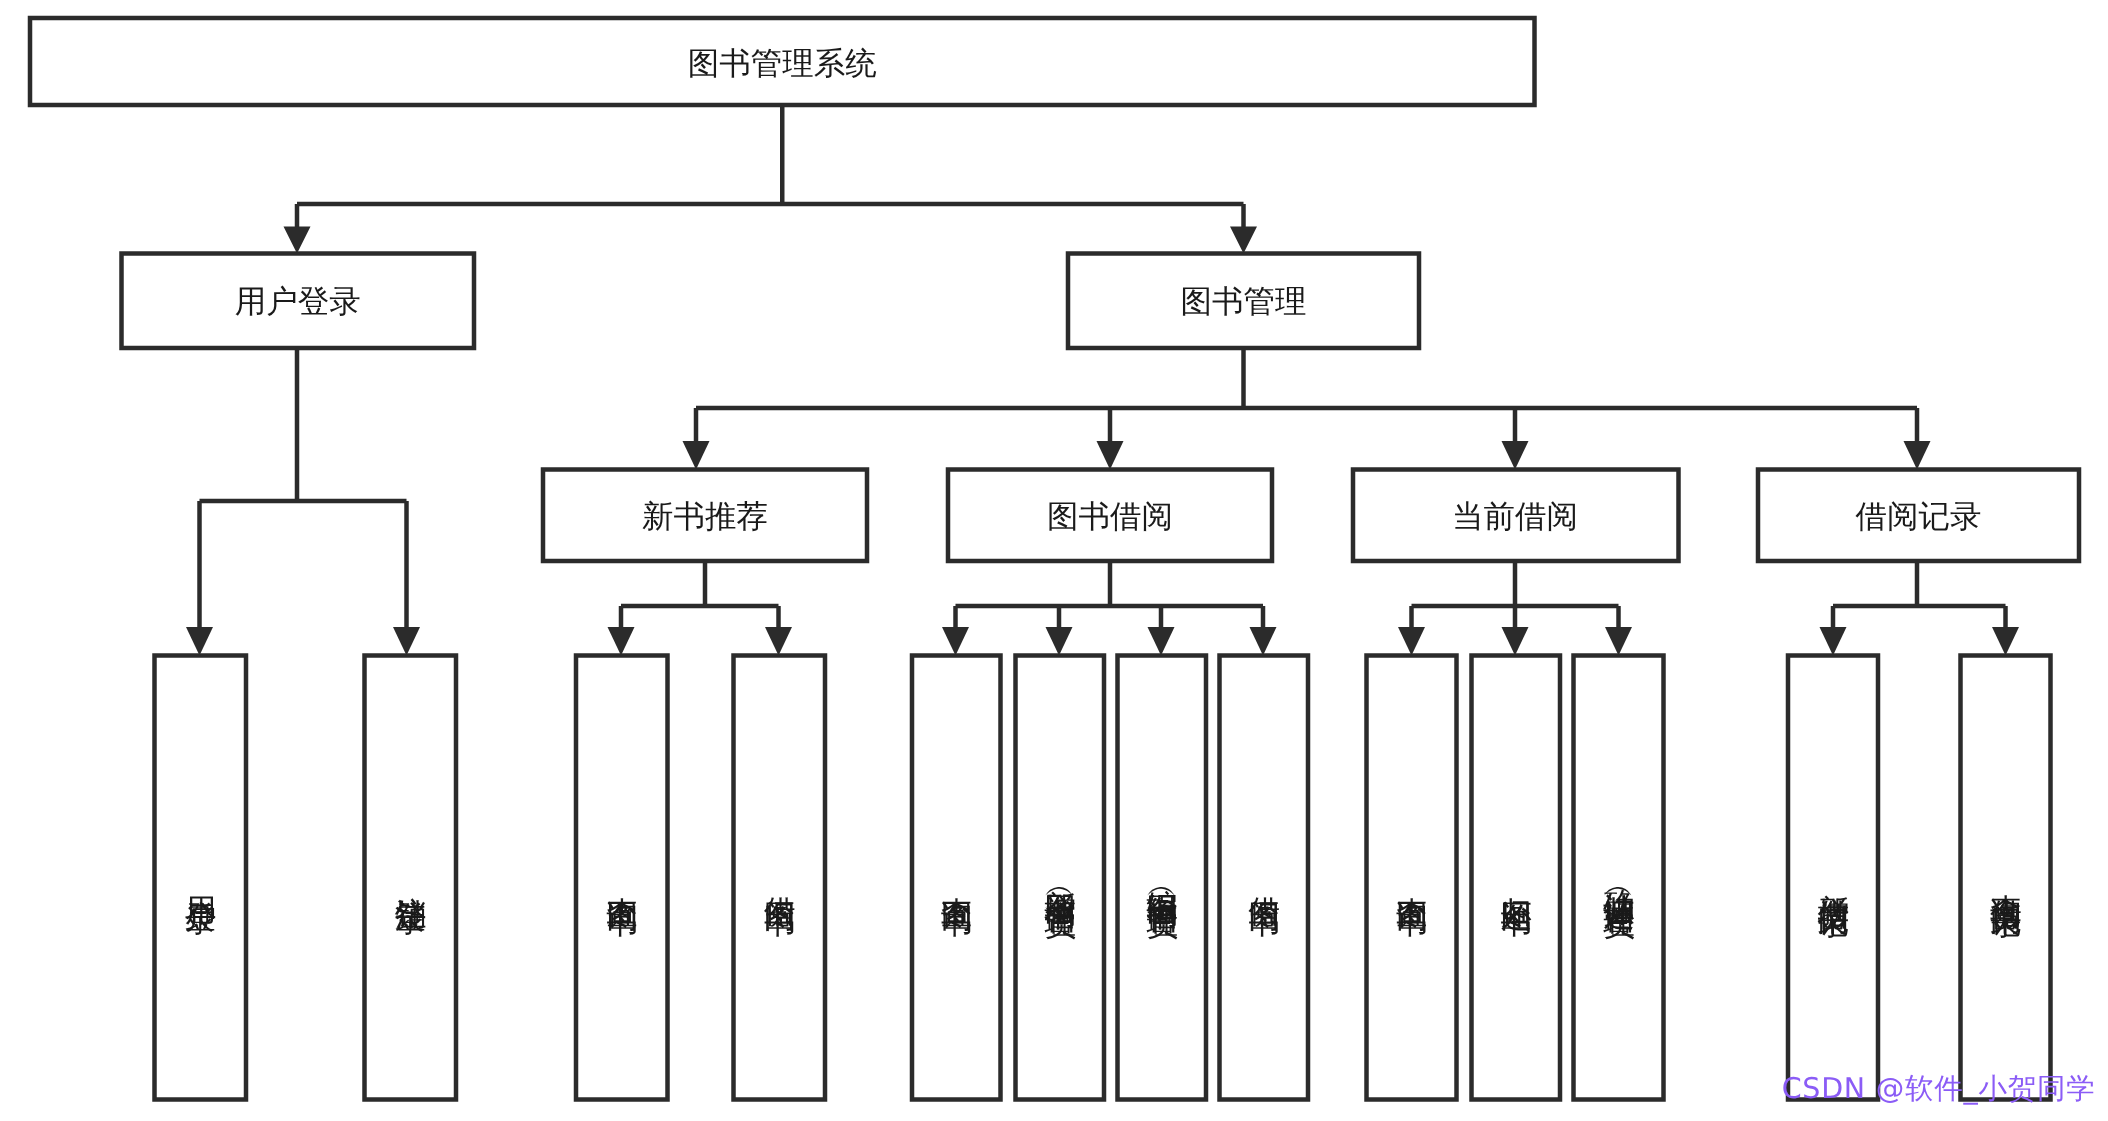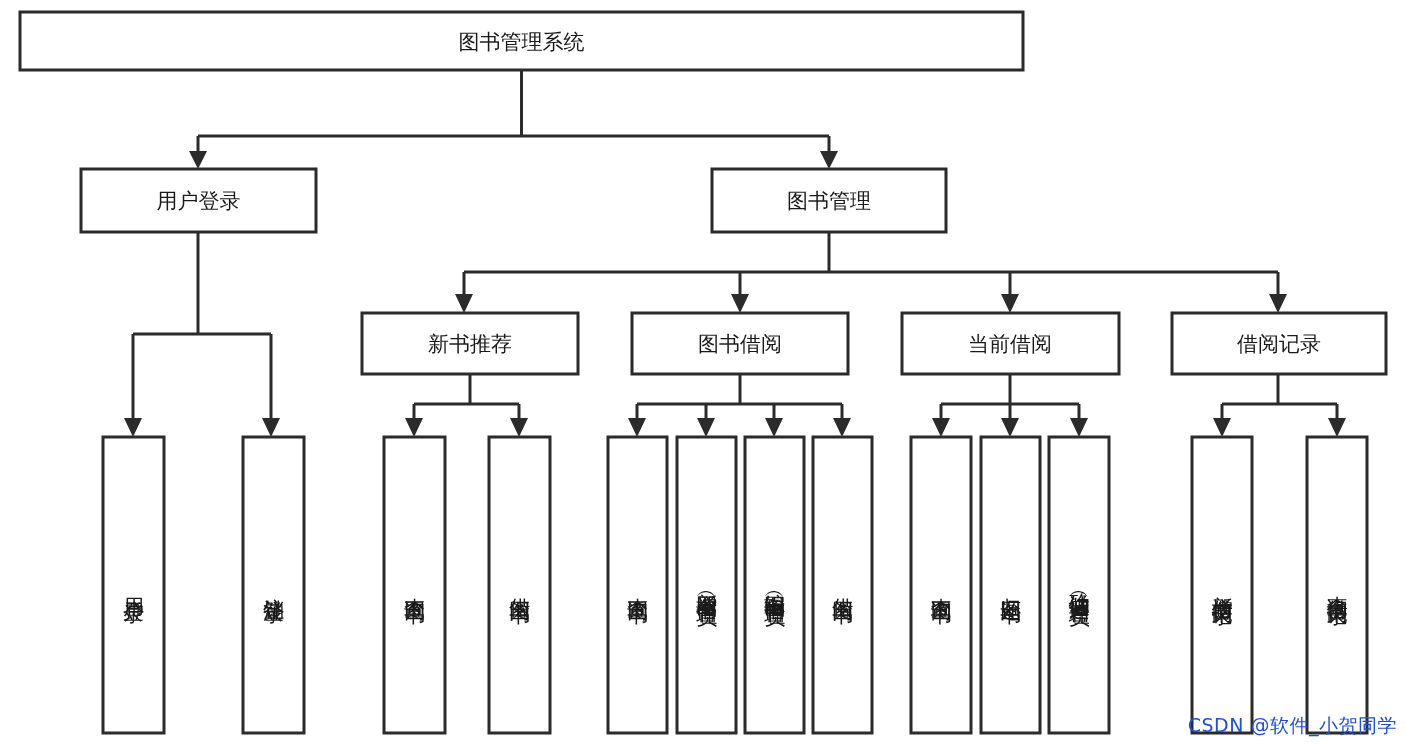--- a/index.html
+++ b/index.html
@@ -66,21 +66,21 @@
     text-align: center;
     white-space: nowrap;
     pointer-events: none;
   }
   .watermark {
     position: absolute;
     right: 8px;
     bottom: 8px;
     font-family: "DejaVu Sans", "Liberation Sans", sans-serif;
     font-size: 19px;
-    color: #1d4ed8;
+    color: #8b5cf6;
     letter-spacing: 0.5px;
     white-space: nowrap;
   }
 </style>
 </head>
 <body>
 
 <div id="diagram-root">
 
   <svg id="tree-svg" viewBox="0 0 1405 747" xmlns="http://www.w3.org/2000/svg">

